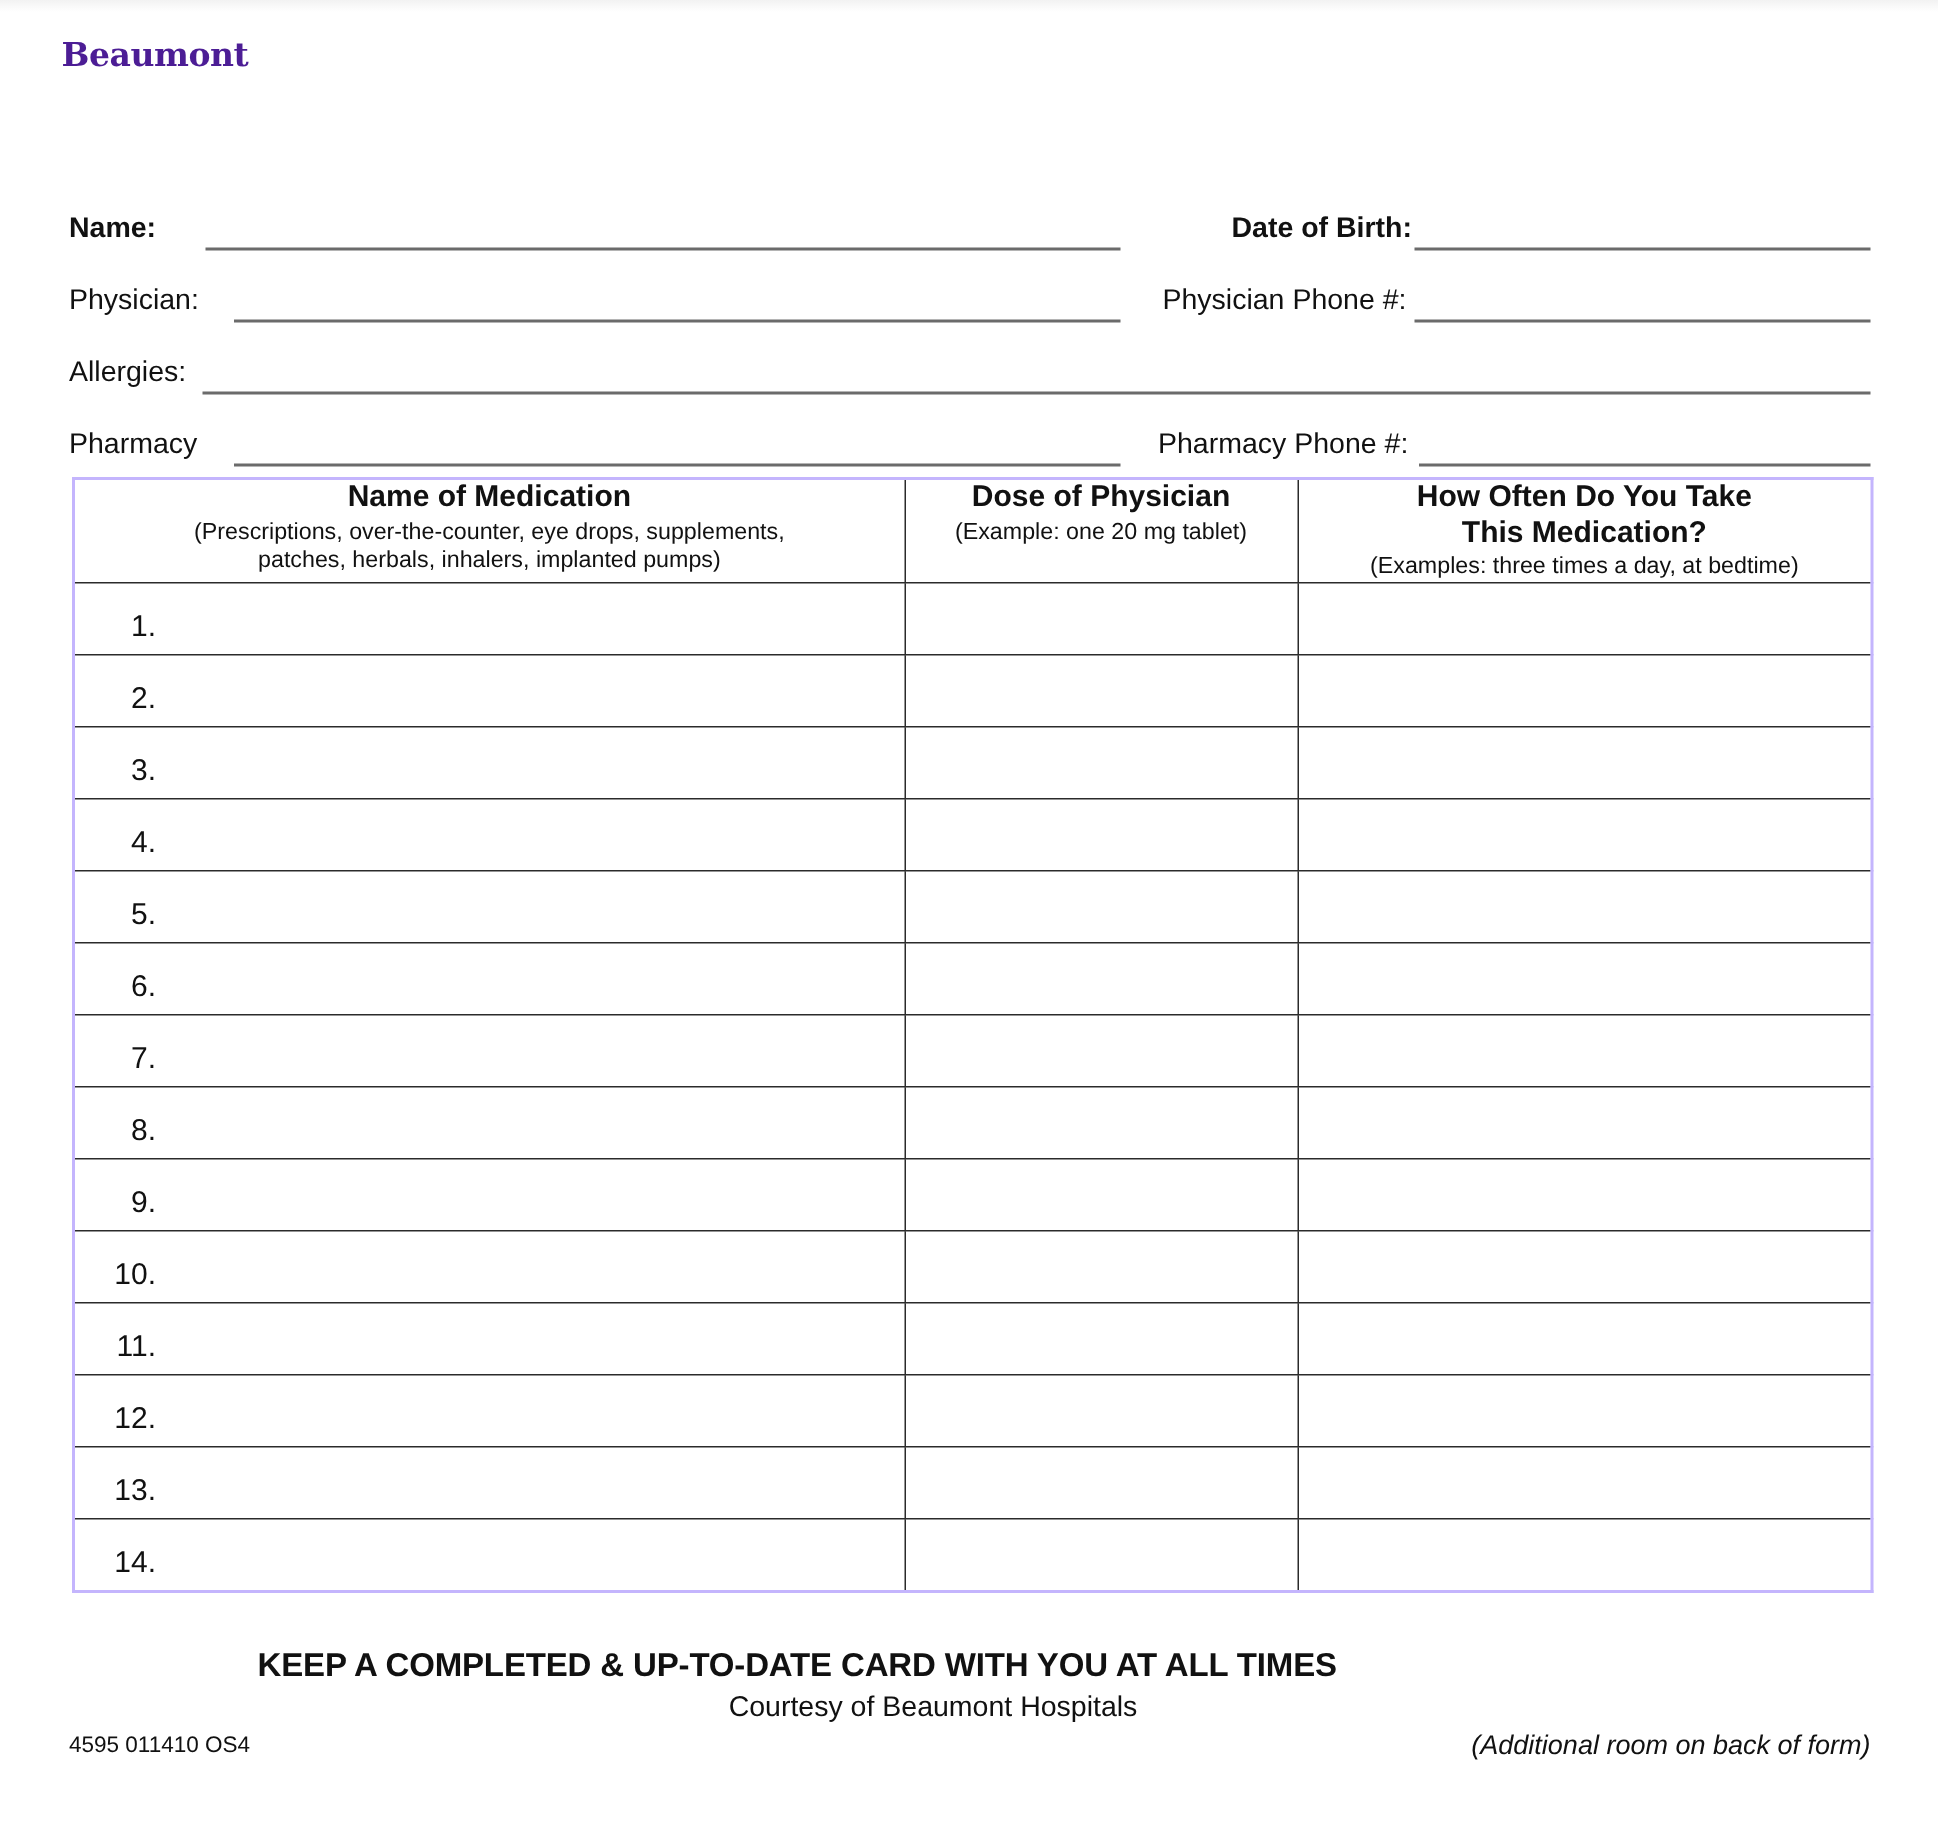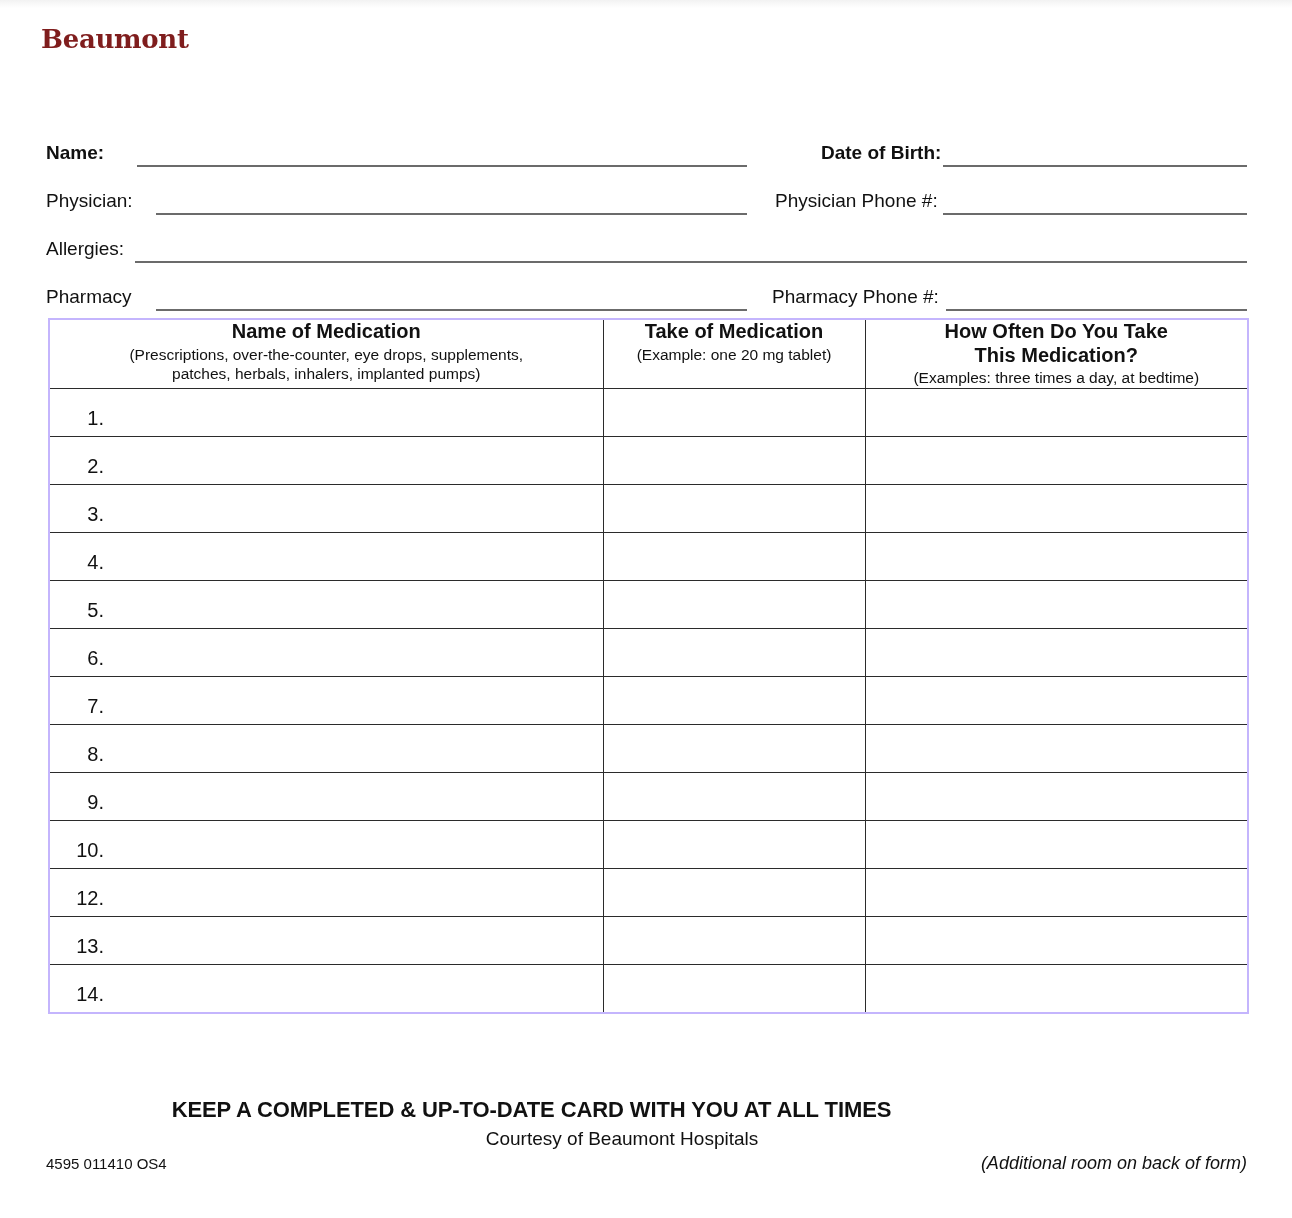--- a/index.html
+++ b/index.html
@@ -28,23 +28,23 @@
     background: linear-gradient(to bottom, #f2f2f2 0%, #fafafa 60%, #ffffff 100%);
   }
 
   
   .logo {
     position: absolute;
     left: 41px;
     top: 26px;
     font-family: "DejaVu Serif", "Liberation Serif", serif;
     font-weight: bold;
-    font-size: 26px;
+    font-size: 22px;
     letter-spacing: -0.3px;
-    color: #7f1d1d;
+    color: #4c1d95;
     line-height: 1;
   }
 
   
   .doc-title {
     position: absolute;
     left: 0;
     top: 82px;
     width: 1292px;
     text-align: center;
@@ -218,21 +218,21 @@
     <thead>
       <tr>
         <th>
           <div class="hdr-main">Name of Medication</div>
           <div class="hdr-sub">
             <span>(Prescriptions, over-the-counter, eye drops, supplements,</span><br>
             <span>patches, herbals, inhalers, implanted pumps)</span>
           </div>
         </th>
         <th>
-          <div class="hdr-main">Take of Medication</div>
+          <div class="hdr-main">Dose of Physician</div>
           <div class="hdr-sub">(Example: one 20 mg tablet)</div>
         </th>
         <th>
           <div class="hdr-main">
             <span>How Often Do You Take</span><br>
             <span>This Medication?</span>
           </div>
           <div class="hdr-sub">(Examples: three times a day, at bedtime)</div>
         </th>
       </tr>
@@ -303,20 +303,27 @@
         </tr>
         <tr>
           <td>
             <span class="rownum">10.</span>
           </td>
           <td></td>
           <td></td>
         </tr>
         <tr>
           <td>
+            <span class="rownum">11.</span>
+          </td>
+          <td></td>
+          <td></td>
+        </tr>
+        <tr>
+          <td>
             <span class="rownum">12.</span>
           </td>
           <td></td>
           <td></td>
         </tr>
         <tr>
           <td>
             <span class="rownum">13.</span>
           </td>
           <td></td>

